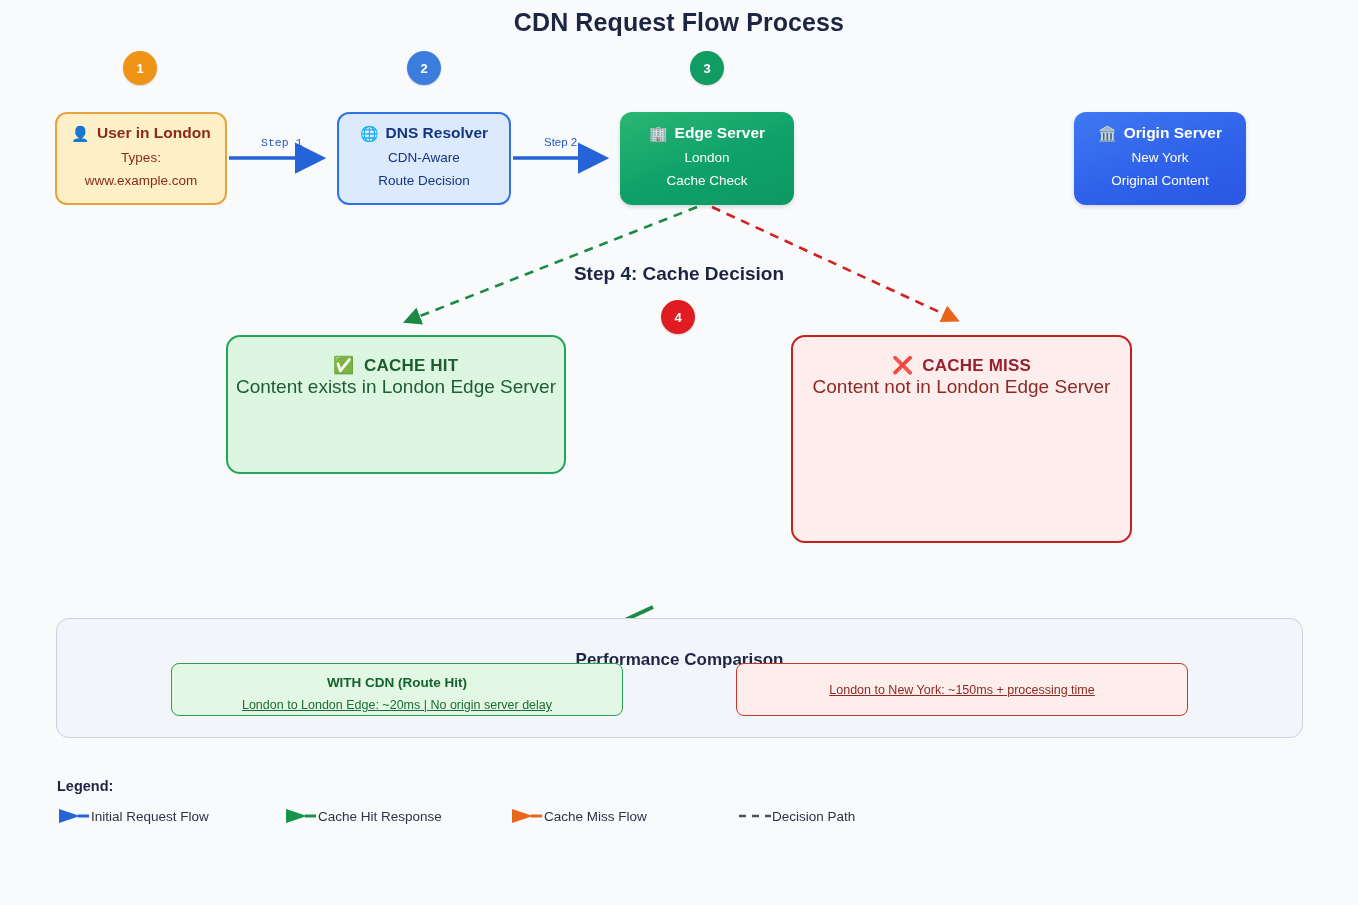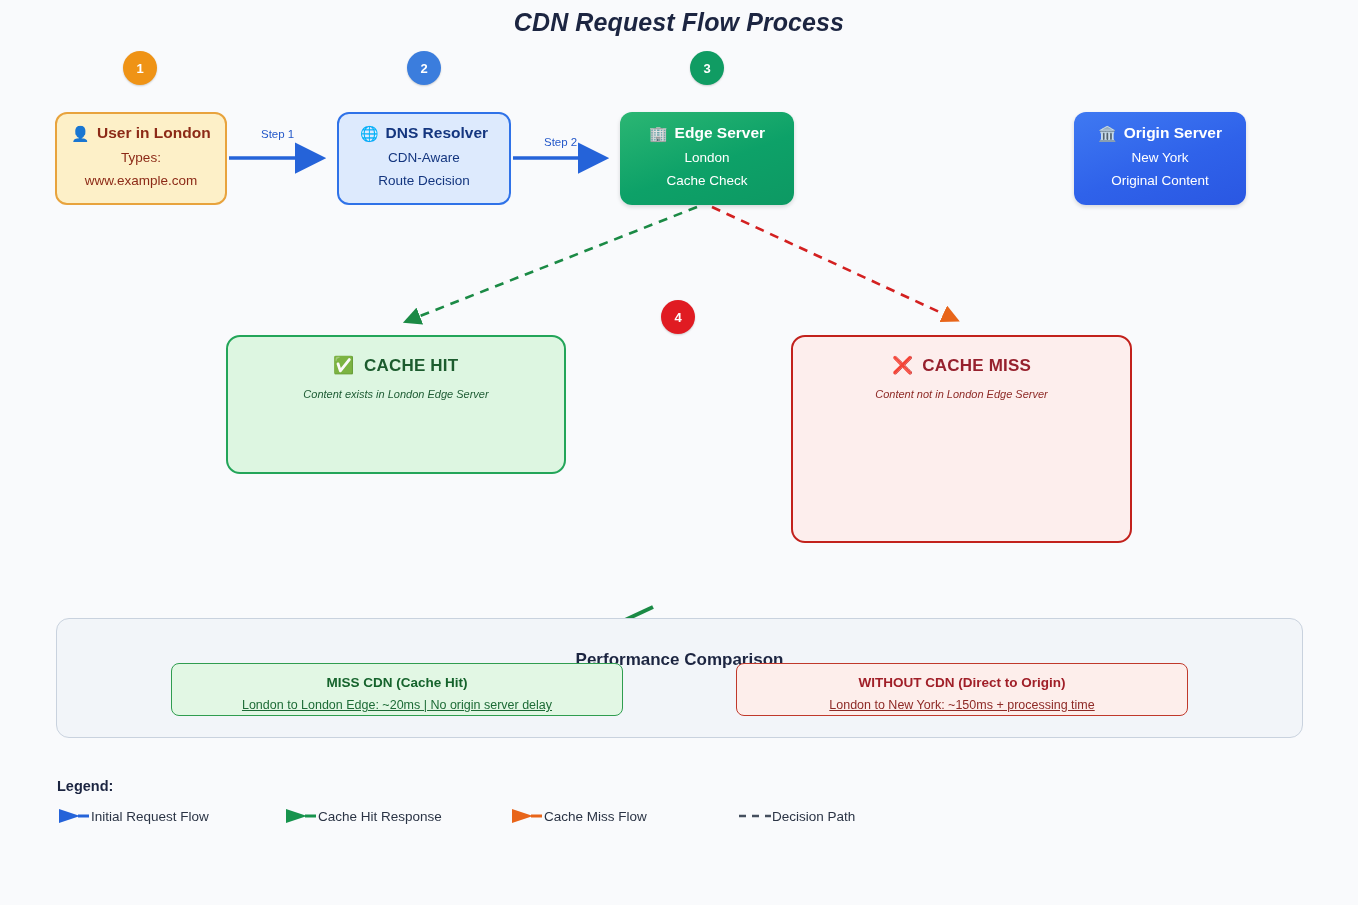--- a/index.html
+++ b/index.html
@@ -25,21 +25,20 @@
   
   #diagram-title {
     left: 0;
     top: 8px;
     width: 1358px;
     text-align: center;
     font-size: 25px;
     font-weight: bold;
     color: #1c2541;
     letter-spacing: .1px;
-    font-style: italic;
   }
 
   
   .step-badge {
     width: 34px;
     height: 34px;
     border-radius: 50%;
     color: #ffffff;
     font-size: 13px;
     font-weight: bold;
@@ -112,23 +111,21 @@
   }
   .outcome .outcome-title {
     font-size: 17px;
     font-weight: bold;
     display: flex;
     align-items: center;
     gap: 9px;
     letter-spacing: .2px;
   }
   .outcome .outcome-sub {
-    font-size: 11px;
-    margin-top: 12px;
-    font-style: italic;
+    font-size: 19px;
   }
   #outcome-hit {
     left: 226px; top: 335px; width: 340px; height: 139px;
     background: #ddf6e1;
     border: 2px solid #23a559;
     color: #1e5c34;
   }
   #outcome-hit .outcome-title { color: #1c5c2e; }
   #outcome-miss {
     left: 791px; top: 335px; width: 341px; height: 208px;
@@ -271,21 +268,21 @@
 
     <g>
       <line x1="712" y1="207" x2="948" y2="316" stroke="#d32020" stroke-width="2.6" stroke-dasharray="9 7" marker-end="url(#ah-orange)"></line>
     </g>
 
     <g>
       <line x1="625" y1="620" x2="653" y2="607" stroke="#1b8a45" stroke-width="4"></line>
     </g>
   </svg>
 
-  <div class="edge-label" style="left:261px; top:128px;">Step 1</div>
+  <div class="edge-label" style="left:261px; top:136px;font-family:Liberation Mono, monospace;">Step 1</div>
   <div class="edge-label" style="left:544px; top:136px;">Step 2</div>
 
   <div class="abs step-badge" style="left:123px; top:51px; background:#ef9316;">1</div>
   <div class="abs step-badge" style="left:407px; top:51px; background:#3b7ddd;">2</div>
   <div class="abs step-badge" style="left:690px; top:51px; background:#109c63;">3</div>
 
   <div class="abs node" id="node-user">
     <div class="node-title">
       <span class="node-emoji">👤</span>
       <span>User in London</span>
@@ -314,20 +311,21 @@
 
   <div class="abs node" id="node-origin">
     <div class="node-title">
       <span class="node-emoji">🏛️</span>
       <span>Origin Server</span>
     </div>
     <div class="node-line">New York</div>
     <div class="node-line">Original Content</div>
   </div>
 
+  <div class="abs" id="step4-heading">Step 4: Cache Decision</div>
   <div class="abs step-badge" id="badge-4-wrap" style="background:#e01b22;">4</div>
 
   <div class="abs outcome" id="outcome-hit">
     <div class="outcome-title">
       <span>✅</span>
       <span>CACHE HIT</span>
     </div>
     <div class="outcome-sub">Content exists in London Edge Server</div>
   </div>
 
@@ -336,26 +334,25 @@
       <span>❌</span>
       <span>CACHE MISS</span>
     </div>
     <div class="outcome-sub">Content not in London Edge Server</div>
   </div>
 
   <div class="abs" id="perf-panel">
     <div id="perf-title">Performance Comparison</div>
 
     <div class="perf-card" id="perf-card-with">
-      <div class="perf-card-title">MISS CDN (Cache Hit)</div>
+      <div class="perf-card-title">WITH CDN (Route Hit)</div>
       <div class="perf-card-sub">London to London Edge: ~20ms | No origin server delay</div>
     </div>
 
     <div class="perf-card" id="perf-card-without">
-      <div class="perf-card-title">WITHOUT CDN (Direct to Origin)</div>
       <div class="perf-card-sub">London to New York: ~150ms + processing time</div>
     </div>
   </div>
 
   <div class="abs" id="legend-title">Legend:</div>
 
   <div class="legend-item" style="left:57px;">
     <svg class="legend-arrow" viewBox="0 0 34 18">
       <path d="M2,2 L23,9 L2,16 Z" fill="#2563d9"></path>
       <line x1="21" y1="9" x2="32" y2="9" stroke="#2563d9" stroke-width="3"></line>

